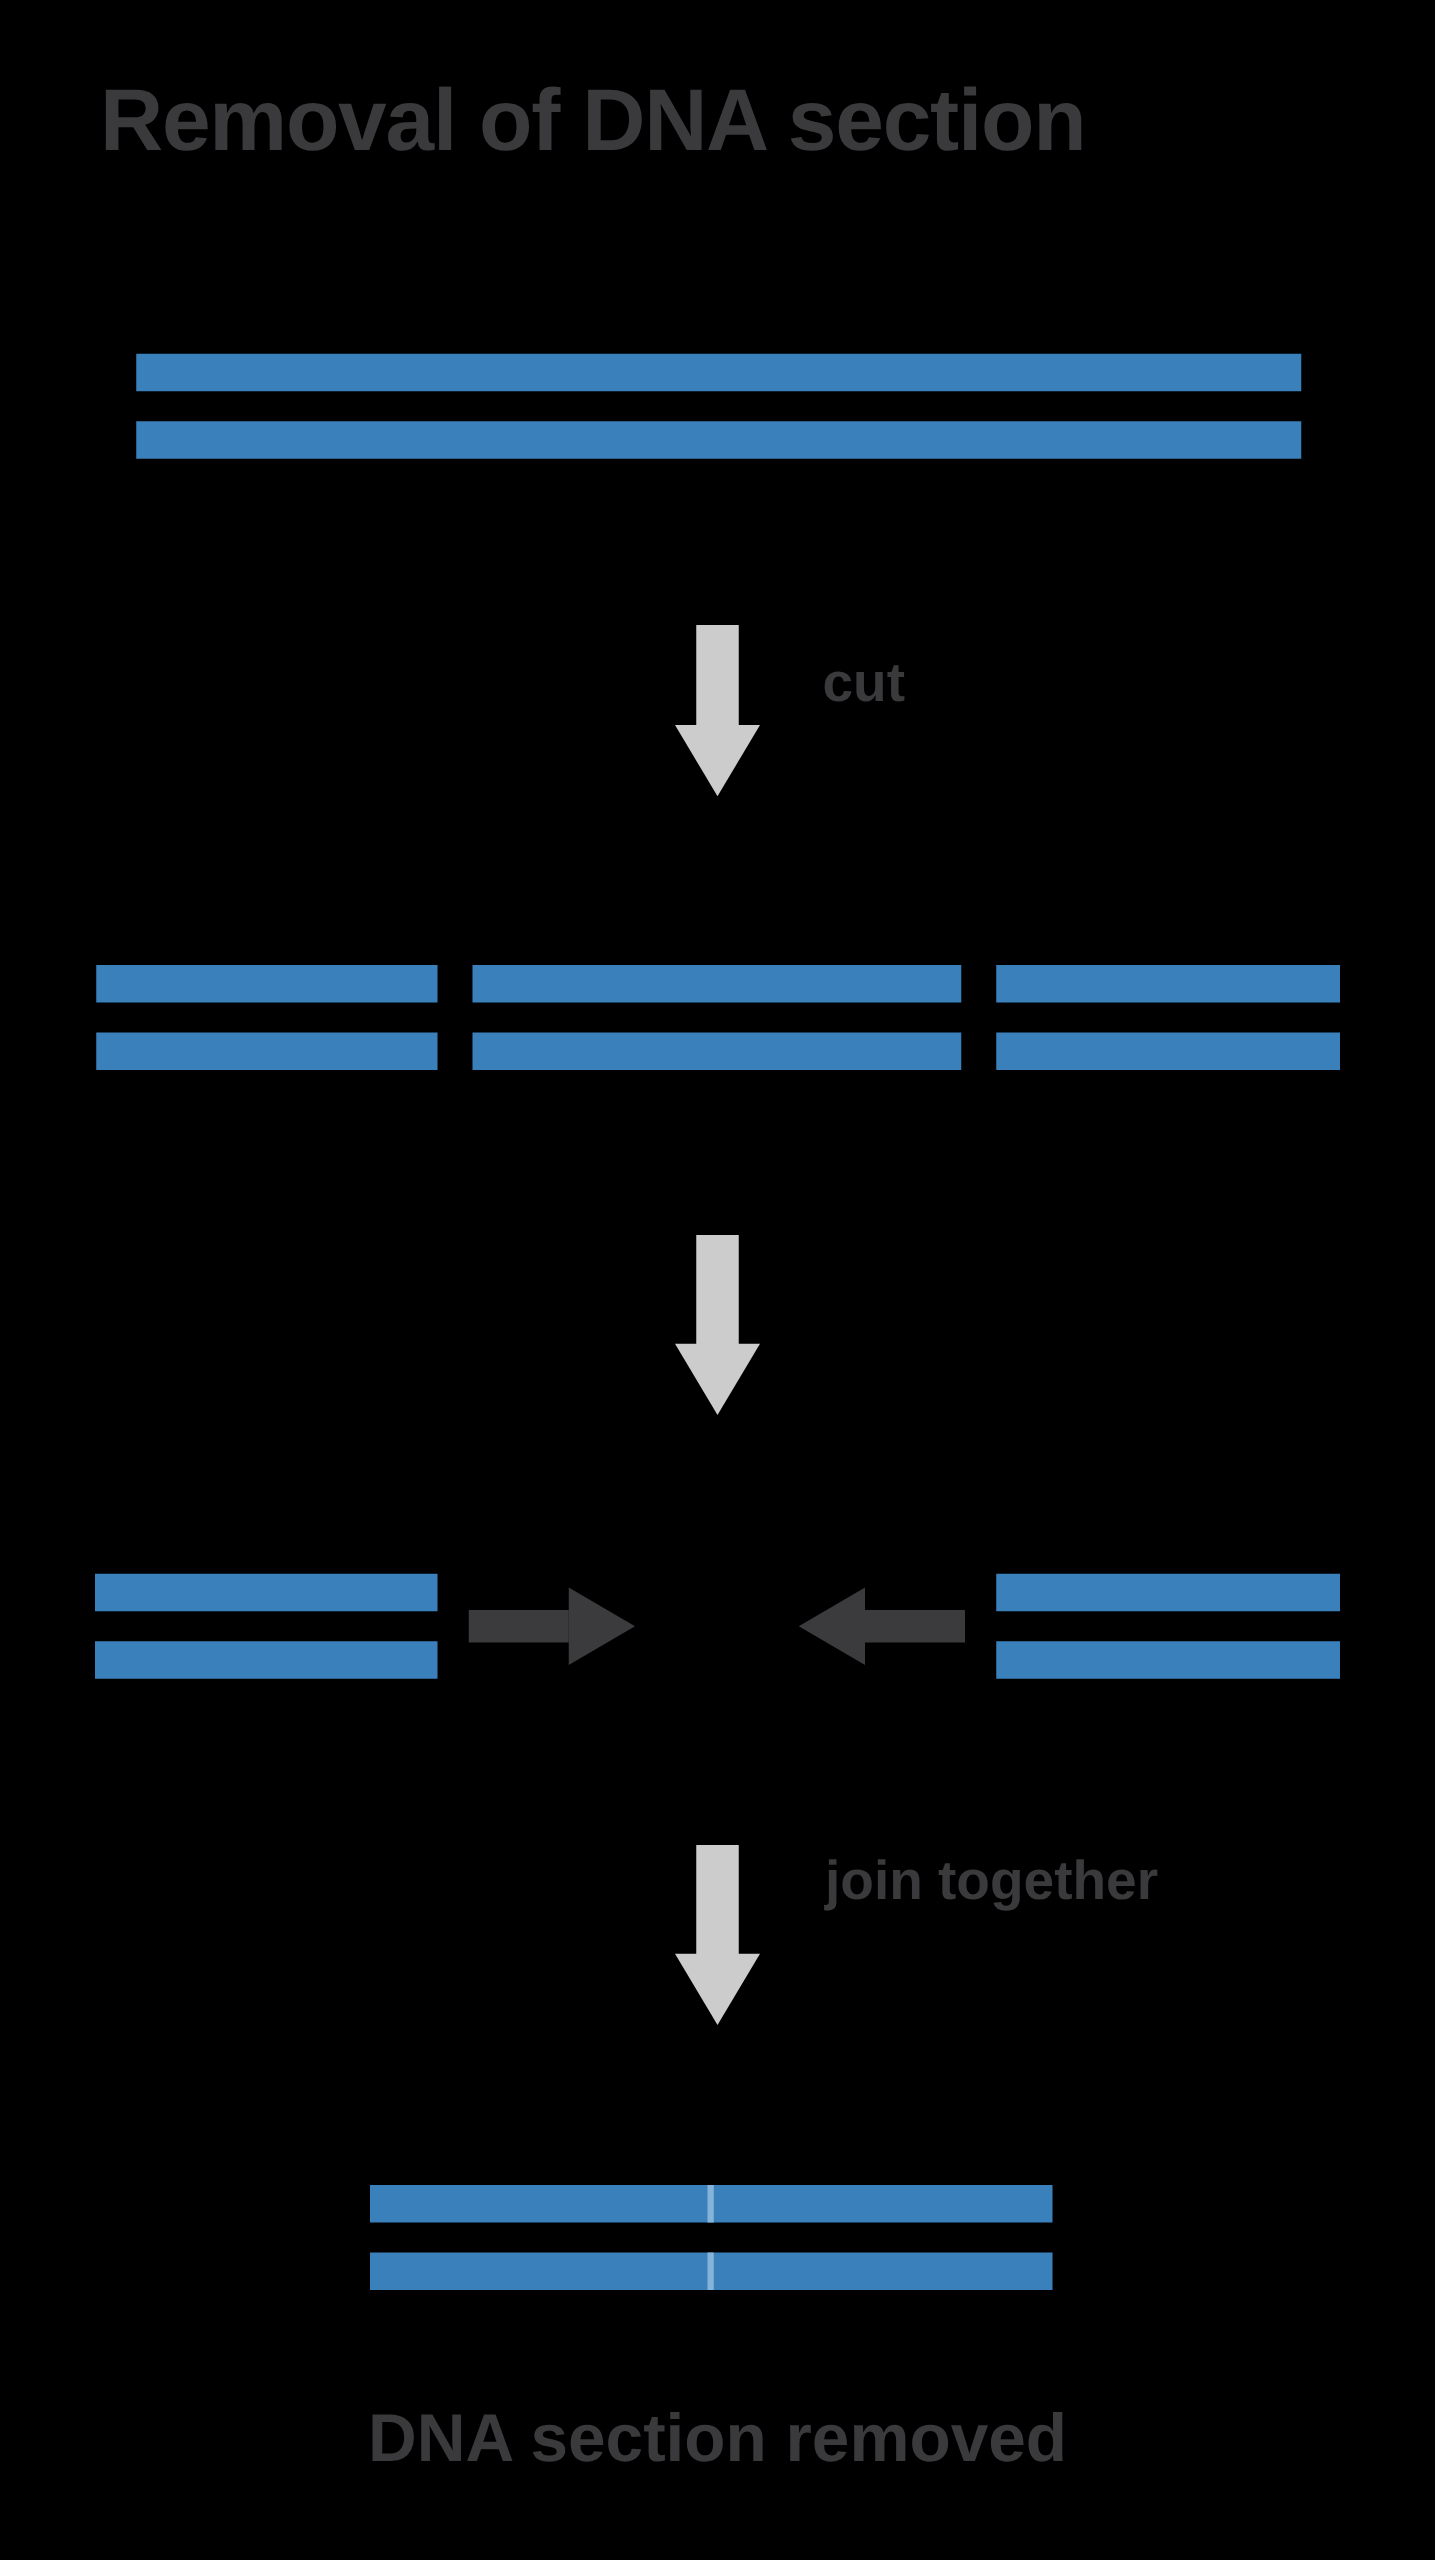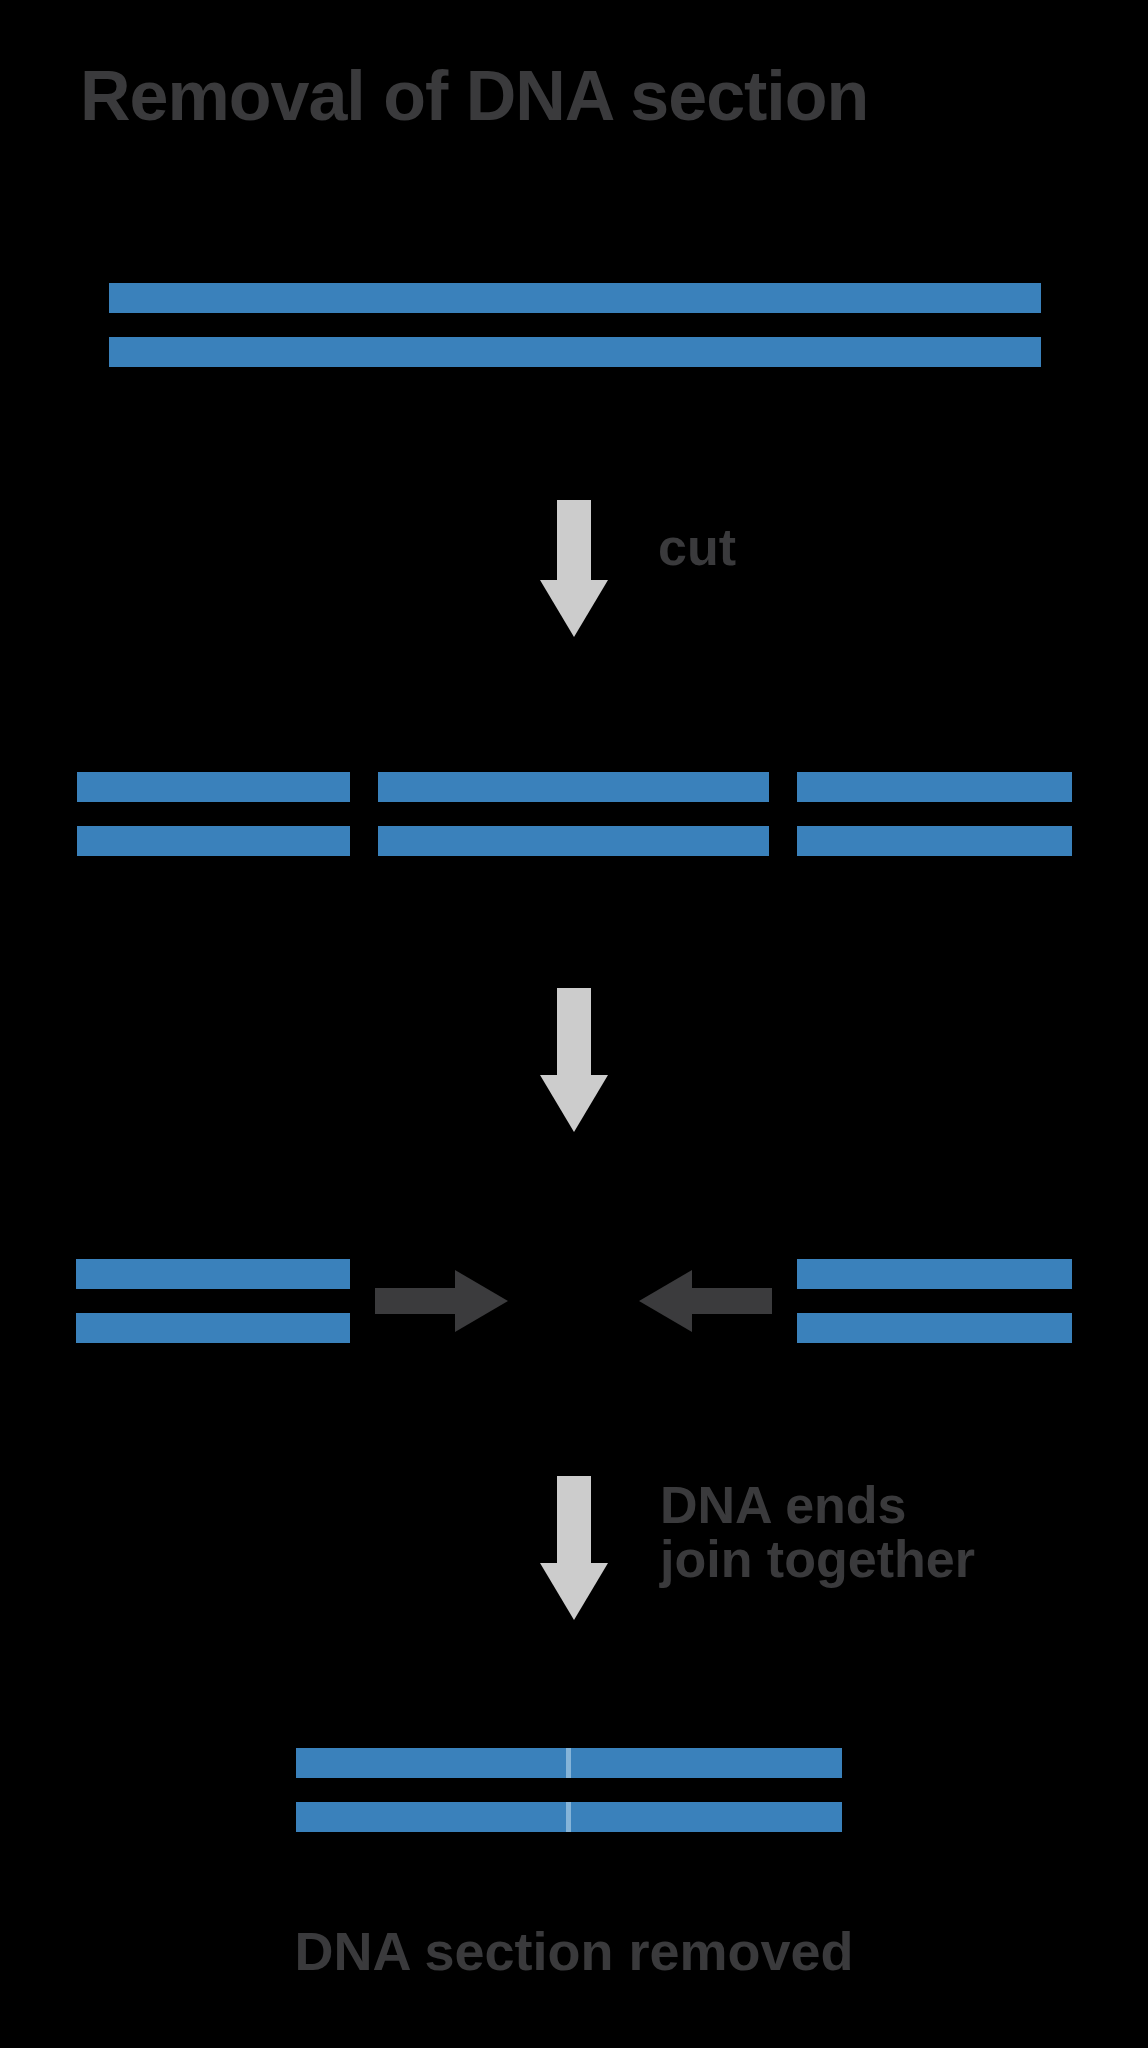--- a/index.html
+++ b/index.html
@@ -53,21 +53,21 @@
     position:absolute;top:0;width:0;height:0;
     border-top:31px solid transparent;
     border-bottom:31px solid transparent;
   }
   .h-arrow.right .shaft{left:0;width:80px;}
   .h-arrow.right .head{left:80px;border-left:53px solid var(--dark-arrow);}
   .h-arrow.left .shaft{right:0;width:80px;}
   .h-arrow.left .head{right:80px;border-right:53px solid var(--dark-arrow);}
   .step-label{
     position:absolute;
-    font-size:52px;font-weight:bold;
+    font-size:44px;font-weight:bold;
     color:var(--dark-text);
     line-height:54px;
     white-space:nowrap;
   }
   .caption{
     left:0;top:1920px;width:1148px;
     text-align:center;
     font-size:54px;font-weight:bold;
     color:var(--dark-text);
     white-space:nowrap;
@@ -120,21 +120,20 @@
   </div>
   <div class="bar" style="left:797px;top:1259px;width:275px;"></div>
   <div class="bar" style="left:797px;top:1313px;width:275px;"></div>
 </div>
 
 <div class="down-arrow" style="left:540px;top:1476px;">
   <div class="shaft" style="height:88px;"></div>
   <div class="head" style="top:87px;"></div>
 </div>
 <div class="step-label" style="left:660px;top:1478px;">
-  <div>DNA ends</div>
   <div>join together</div>
 </div>
 
 <div>
   <div class="bar" style="left:296px;top:1748px;width:546px;"></div>
   <div class="bar" style="left:296px;top:1802px;width:546px;"></div>
   <div class="seam" style="left:566px;top:1748px;"></div>
   <div class="seam" style="left:566px;top:1802px;"></div>
 </div>
 

